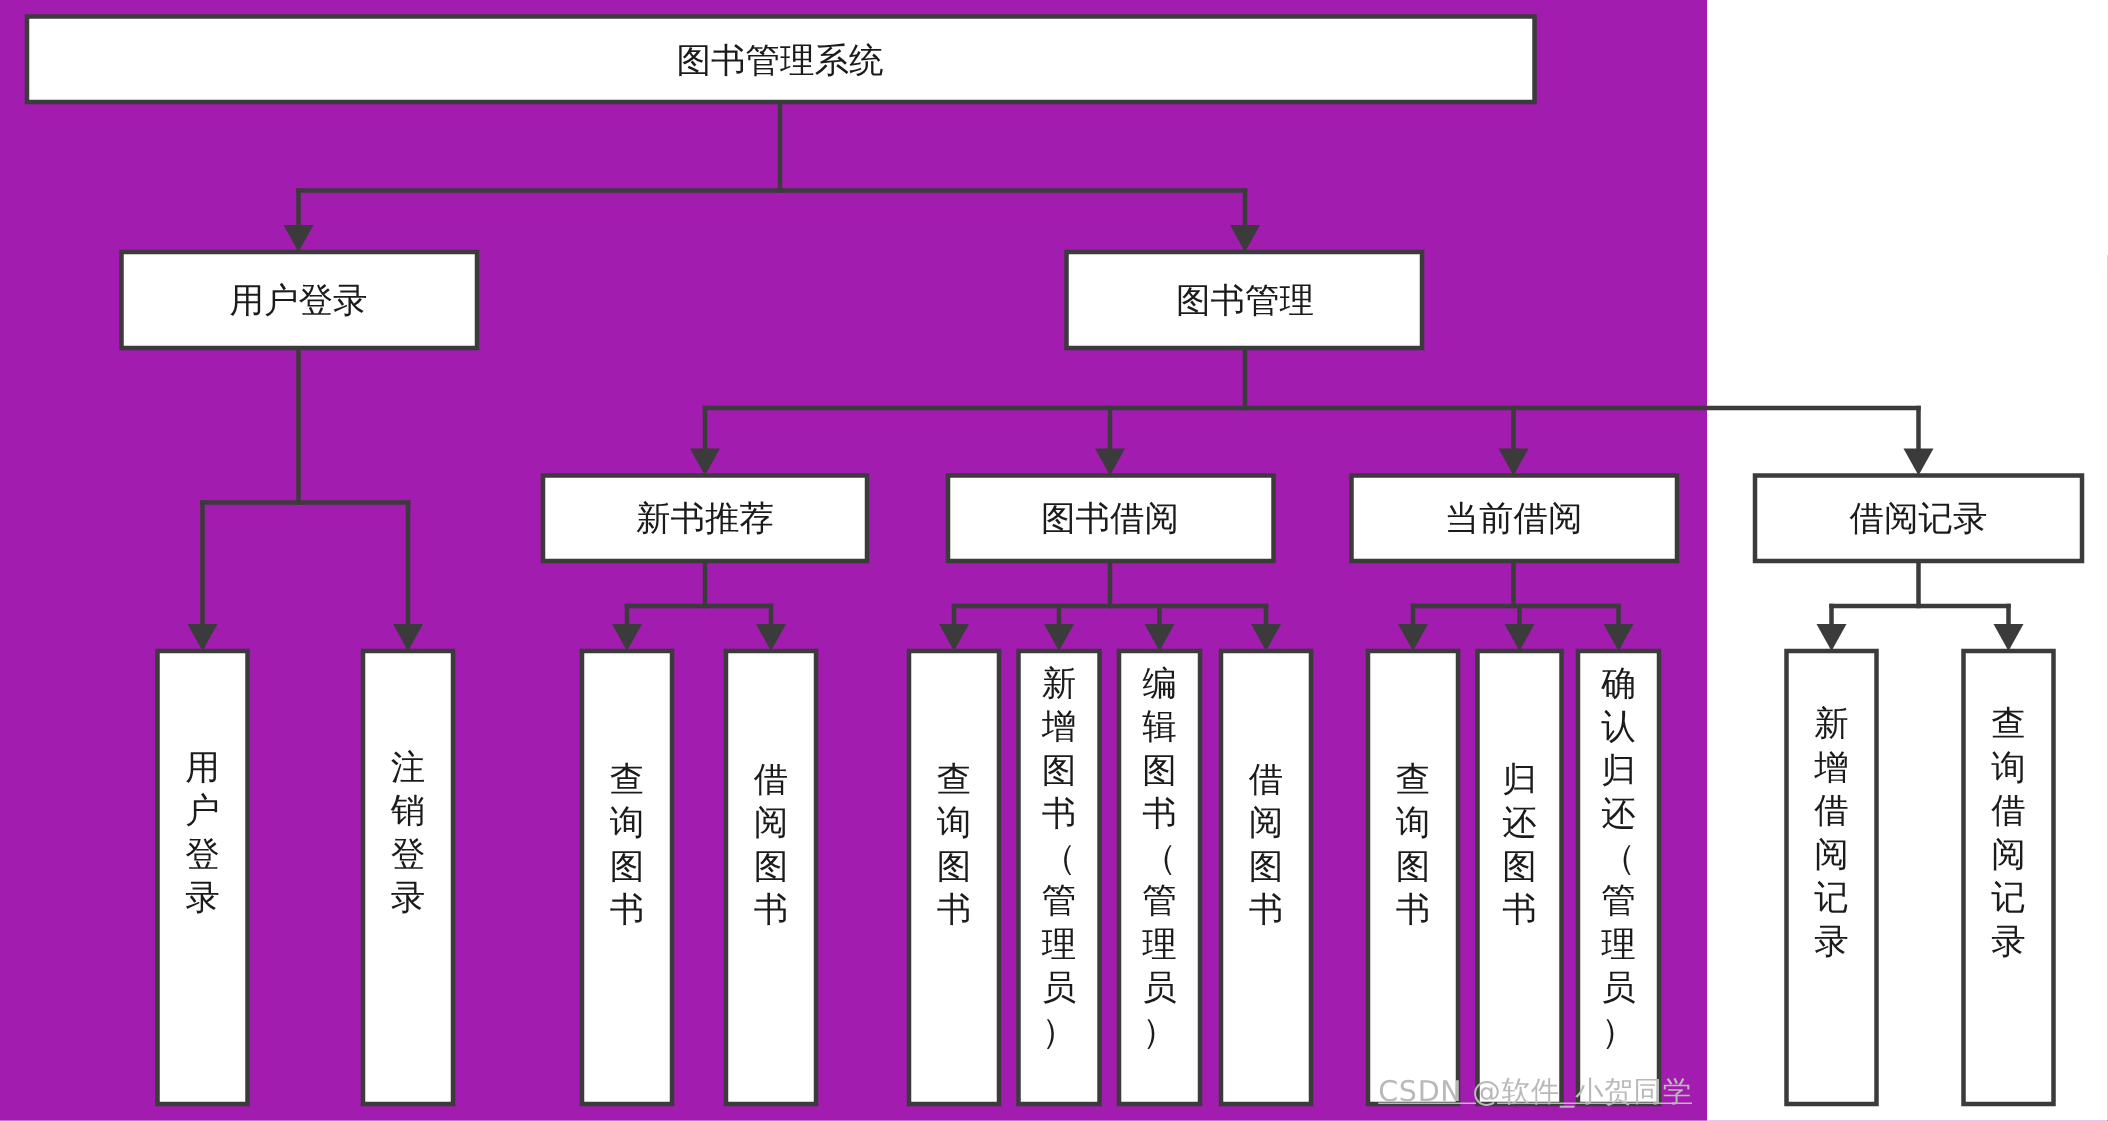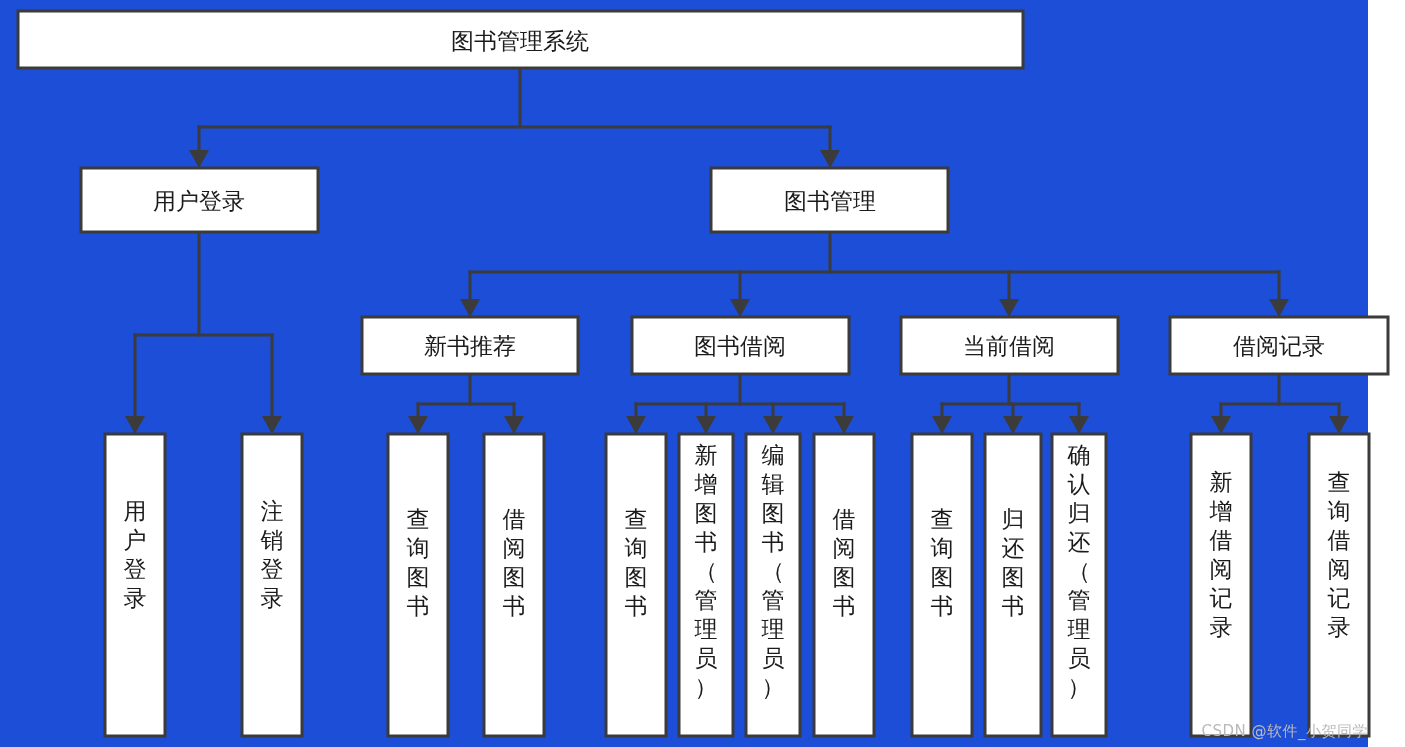--- a/index.html
+++ b/index.html
@@ -9,23 +9,23 @@
     background: #ffffff;
   }
   body {
     width: 1405px;
     height: 747px;
     font-family: "DejaVu Sans", "Liberation Sans", sans-serif;
     overflow: hidden;
   }
   #diagram-root {
     position: relative;
-    width: 1368px;
+    width: 1138px;
     height: 747px;
-    background: #1d4ed8;
+    background: #a21caf;
   }
   svg#flow-svg {
     position: absolute;
     left: 0;
     top: 0;
     width: 1405px;
     height: 747px;
     display: block;
   }
   .node-box {
@@ -51,28 +51,29 @@
     dominant-baseline: central;
   }
   .node-label-v {
     font-family: "DejaVu Sans", "Liberation Sans", sans-serif;
     font-size: 23px;
     fill: #1b1b1b;
     text-anchor: middle;
   }
   .watermark {
     position: absolute;
-    right: 0;
+    right: 10px;
     bottom: 6px;
     font-family: "DejaVu Sans", "Liberation Sans", sans-serif;
-    font-size: 15px;
+    font-size: 19px;
     color: #b9b9b9;
     letter-spacing: 0.5px;
     white-space: nowrap;
     pointer-events: none;
+    text-decoration: underline;
   }
 </style>
 </head>
 <body>
 
 <div id="diagram-root">
 
   <svg id="flow-svg" viewBox="0 0 1405 747">
 
     <g>

